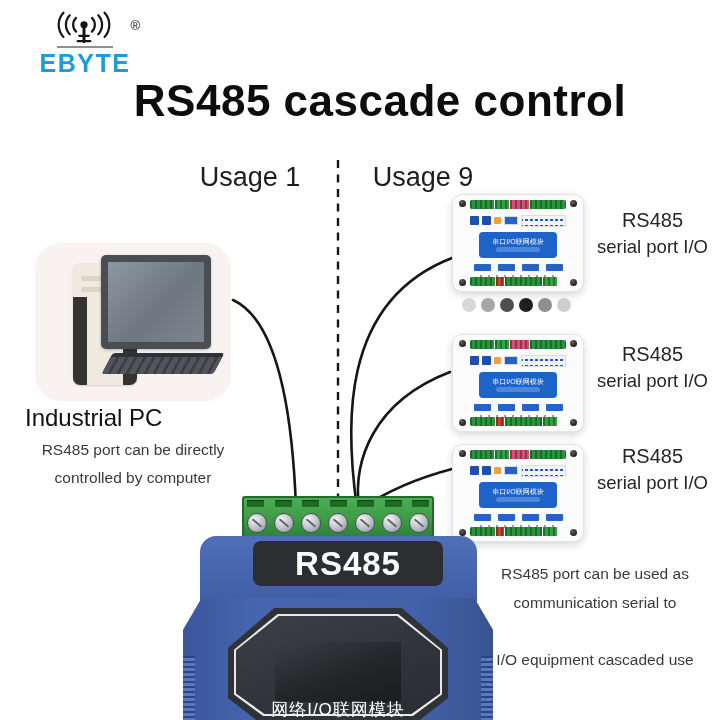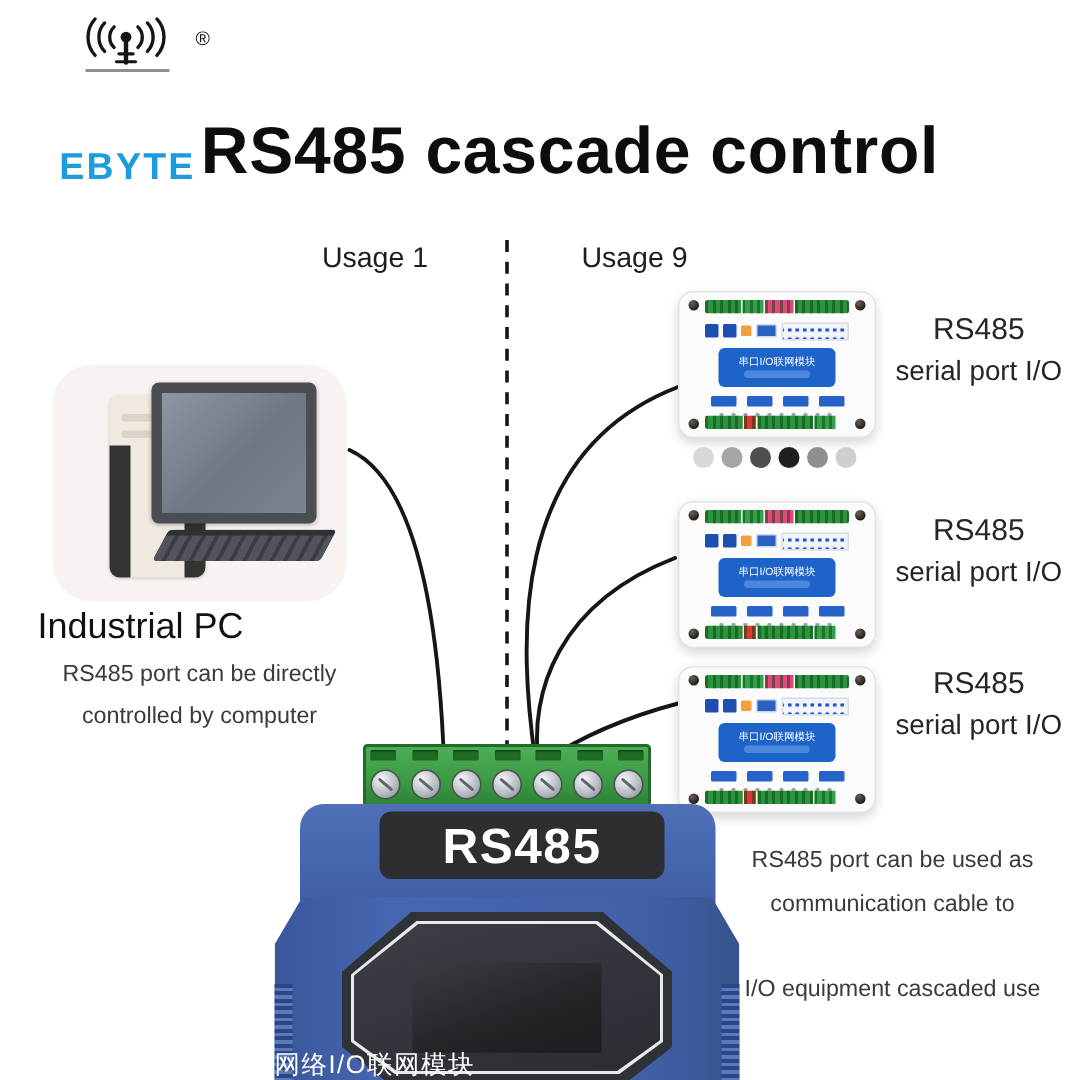--- a/index.html
+++ b/index.html
@@ -6,26 +6,26 @@
   html,body { background:#ffffff; }
   body { font-family:"Liberation Sans","DejaVu Sans",sans-serif; }
   #stage { position:relative; width:720px; height:720px; background:#ffffff; overflow:hidden; }
 
   
   .logo { position:absolute; left:30px; top:8px; width:110px; height:64px; }
   .logo svg { position:absolute; left:10px; top:2px; }
   .logo .reg { position:absolute; right:0px; top:10px; font-size:13px; color:#111; }
   .logo .baseline { position:absolute; left:27px; top:38px; width:56px; height:2px; background:#8f8f8f; }
   .logo .brandname { position:absolute; left:0; top:41px; width:110px; text-align:center;
-    font-size:25px; font-weight:700; letter-spacing:1.5px; color:#1b9ddd;margin-top:48px; }
+    font-size:25px; font-weight:700; letter-spacing:1.5px; color:#1b9ddd; }
 
   
   .title { position:absolute; left:0; right:0; top:76px; text-align:center;
     font-size:44px; font-weight:700; color:#0d0d0d; letter-spacing:0.5px;padding-left:40px; }
-  .usage { position:absolute; top:162px; font-size:19px; font-weight:500; color:#1d1d1d; width:150px; text-align:center; }
+  .usage { position:absolute; top:162px; font-size:27px; font-weight:500; color:#1d1d1d; width:150px; text-align:center; }
   .usage.u1 { left:175px; } .usage.u2 { left:348px; }
 
   
   .pc-card { position:absolute; left:35px; top:243px; width:196px; height:158px;
     background:#f8f3f1; border-radius:26px; }
   .tower { position:absolute; left:38px; top:20px; width:64px; height:122px;
     background:#efe9e0; border-radius:7px; box-shadow:0 1px 2px rgba(0,0,0,.15); }
   .tower .side-l { position:absolute; left:0; bottom:0; width:14px; height:88px; background:#35332f; border-radius:0 0 0 7px; }
   .tower .side-r { position:absolute; right:0; bottom:0; width:14px; height:88px; background:#35332f; border-radius:0 0 7px 0; }
   .tower .slot { position:absolute; left:8px; width:48px; height:5px; background:#dcd4c6; border-radius:2px; }
@@ -115,21 +115,21 @@
   .rib.l { left:0; } .rib.r { right:0; }
   .dev-band { position:absolute; left:70px; top:5px; width:190px; height:45px;
     background:#2c2e32; border-radius:8px; display:flex; align-items:center; justify-content:center; }
   .dev-band span { color:#fff; font-size:33px; font-weight:700; letter-spacing:1px; }
   .oct { position:absolute; clip-path:polygon(21% 0,79% 0,100% 35%,100% 79%,86% 100%,14% 100%,0 79%,0 35%); }
   .oct.o1 { left:45px; top:72px; width:220px; height:114px; background:#2f3237; }
   .oct.o2 { left:51px; top:78px; width:208px; height:102px; background:#e8e9ea; }
   .oct.o3 { left:53px; top:80px; width:204px; height:98px; background:linear-gradient(160deg,#3c4046 0%,#303339 60%,#2a2d32 100%); }
   .dev-screen { position:absolute; left:92px; top:106px; width:126px; height:60px;
     background:linear-gradient(160deg,#3a3d42 0%,#232529 55%,#1b1d20 100%); border-radius:2px; }
-  .dev-text { position:absolute; left:0; right:0; top:162px; 
+  .dev-text { position:absolute; left:0; right:0; top:162px; text-align:center;
     color:#fff; font-size:17px; font-weight:500; letter-spacing:1px; }
 </style>
 </head>
 <body>
 
 <div id="stage">
 
   <div class="logo">
     <svg width="88" height="38" viewBox="0 0 80 36">
       <g stroke="#151515" stroke-width="2.1" fill="none" stroke-linecap="round">
@@ -309,21 +309,21 @@
     <div class="l1">RS485</div>
     <div class="l2">serial port I/O</div>
   </div>
   <div class="mod-label" style="top:442px">
     <div class="l1">RS485</div>
     <div class="l2">serial port I/O</div>
   </div>
 
   <div class="caption right">
     <span>RS485 port can be used as</span><br>
-    <span>communication cable to</span><br>
+    <span>communication serial to</span><br>
     <br>
     <span>I/O equipment cascaded use</span>
   </div>
 
   <div class="terminal">
     <div class="t-slots">
       <span></span>
         <span></span>
         <span></span>
         <span></span>

